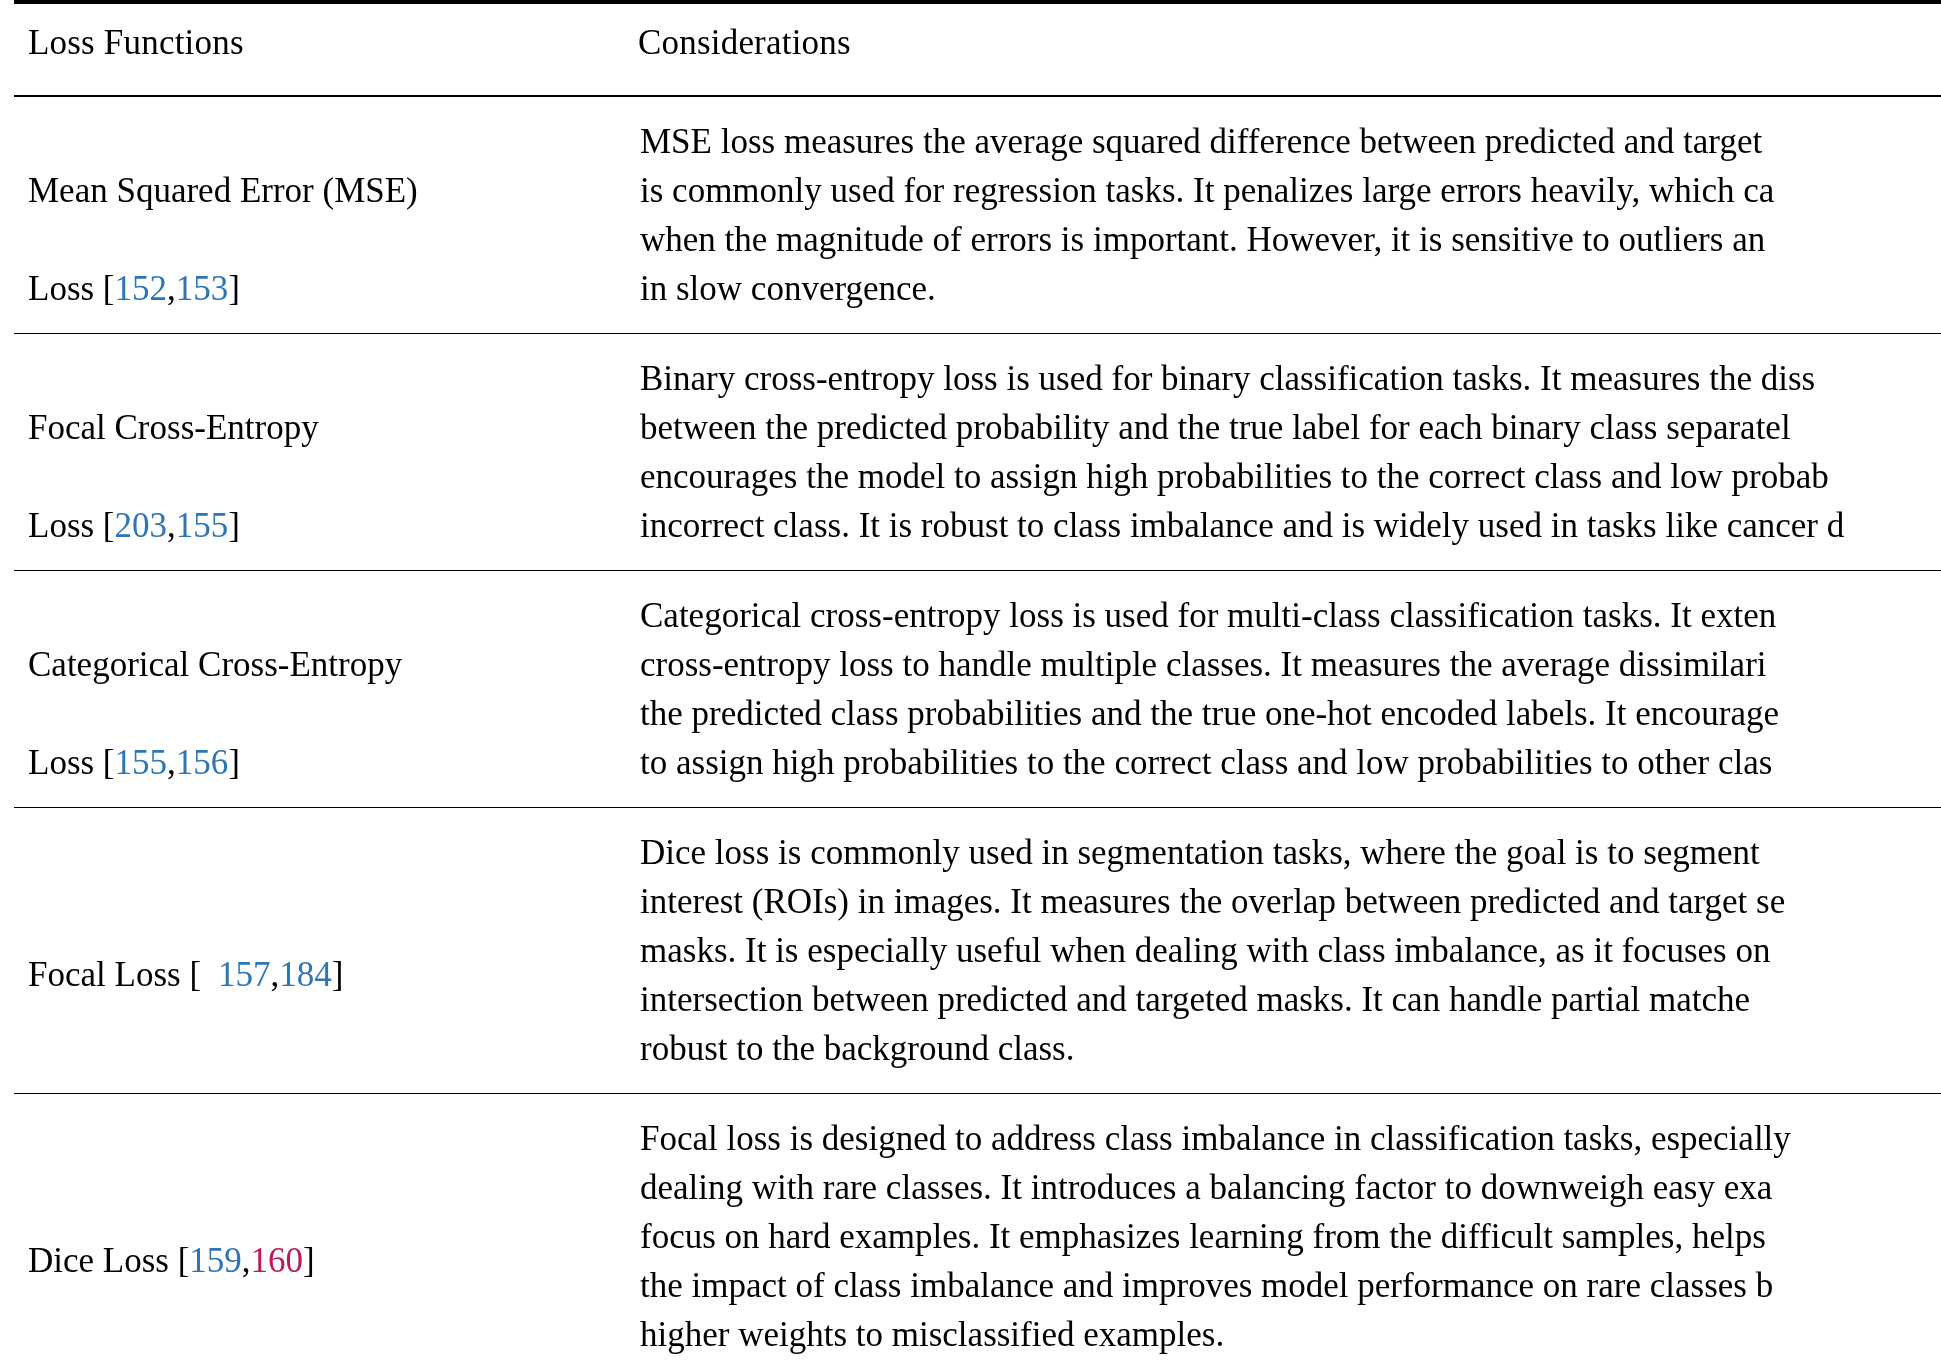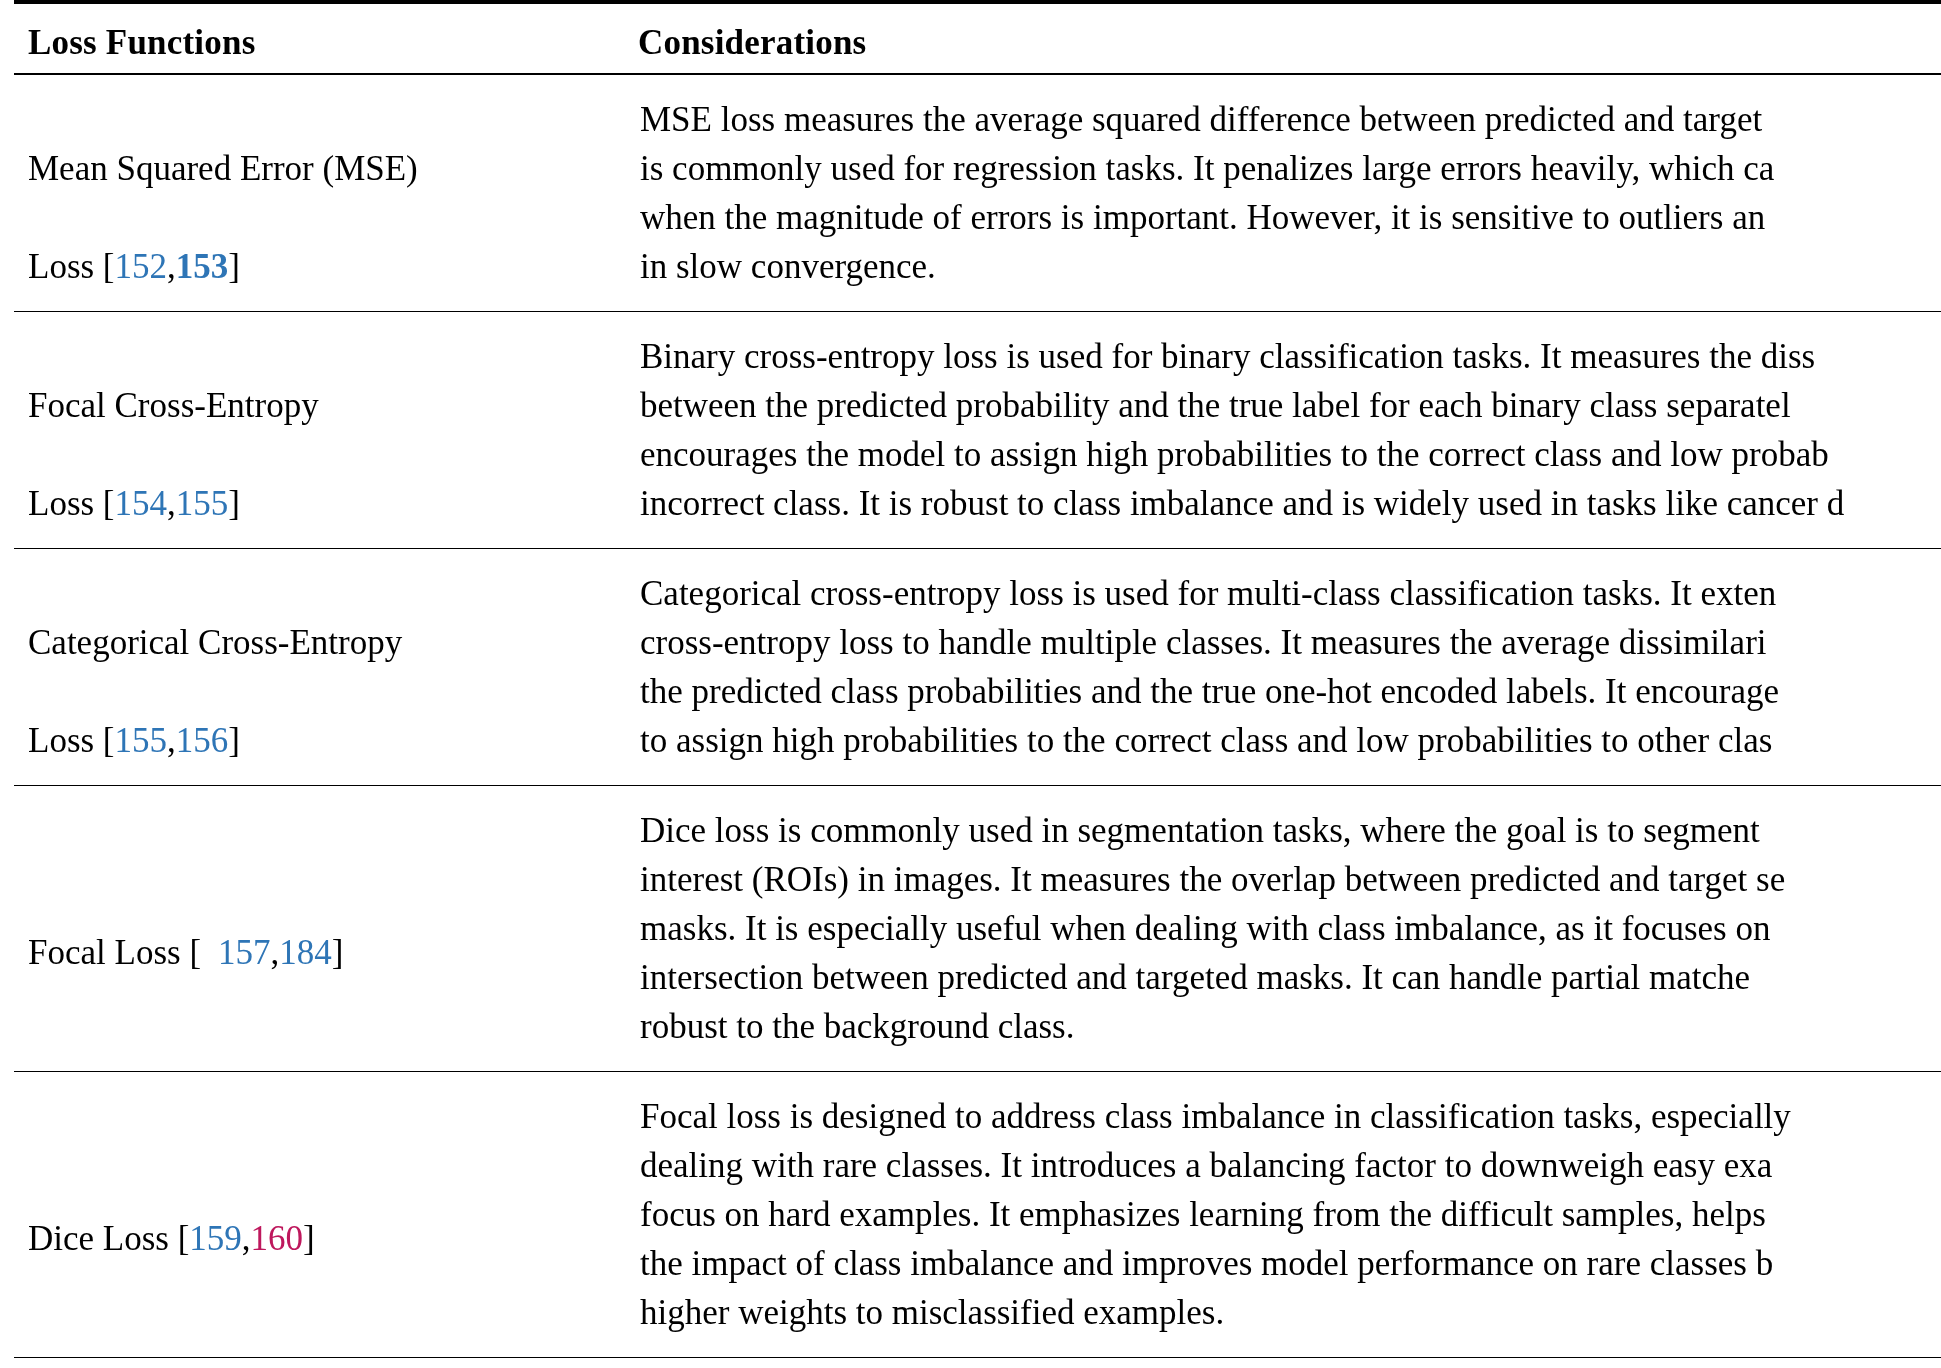--- a/index.html
+++ b/index.html
@@ -39,24 +39,24 @@
   }
   table.paper-table col.c-name { width: 610px; }
   table.paper-table col.c-desc { width: 1922px; }
 
   .rule-top    { border-top: 4px solid #000; }
   .rule-mid    { border-top: 2.2px solid #000; }
   .rule-thin   { border-top: 1.6px solid #000; }
   .rule-bottom { border-bottom: 4px solid #000; }
 
   thead th {
-    font-weight: bold;
+    font-weight: normal;
     font-size: 35px;
     text-align: left;
-    padding: 17px 0 8px 14px;
+    padding: 17px 0 30px 14px;
     line-height: 1.25;
     letter-spacing: .2px;
   }
   tbody td {
     font-size: 35px;
     line-height: 1.40;
     text-align: left;
     padding: 20px 0 20px 14px;
     vertical-align: middle;
     font-weight: normal;
@@ -91,32 +91,32 @@
         <tr class="rule-top">
           <th class="rule-top">Loss Functions</th>
           <th class="rule-top">Considerations</th>
         </tr>
       </thead>
       <tbody>
 
         <tr class="rule-mid">
           <td class="name-cell rule-mid">
             <span>Mean Squared Error (MSE)</span><br>
-            <span>Loss [</span><a class="cite" href="#" style="color: rgb(46, 117, 182); text-decoration: none;">152</a><span class="brk">,</span><a class="cite" href="#" style="color: rgb(46, 117, 182); text-decoration: none; font-weight: bold;">153</a><span class="brk">]</span>
+            <span>Loss [</span><a class="cite" href="#" style="color: rgb(46, 117, 182); text-decoration: none;">152</a><span class="brk">,</span><a class="cite" href="#" style="color: rgb(46, 117, 182); text-decoration: none;">153</a><span class="brk">]</span>
           </td>
           <td class="desc-cell rule-mid">MSE loss measures the average squared difference between predicted and target
 is commonly used for regression tasks. It penalizes large errors heavily, which ca
 when the magnitude of errors is important. However, it is sensitive to outliers an
 in slow convergence.</td>
         </tr>
 
         <tr class="rule-thin">
           <td class="name-cell rule-thin">
             <span>Focal Cross-Entropy</span><br>
-            <span>Loss [</span><a class="cite" href="#" style="color: rgb(46, 117, 182); text-decoration: none;">154</a><span class="brk">,</span><a class="cite" href="#" style="color: rgb(46, 117, 182); text-decoration: none;">155</a><span class="brk">]</span>
+            <span>Loss [</span><a class="cite" href="#" style="color: rgb(46, 117, 182); text-decoration: none;">203</a><span class="brk">,</span><a class="cite" href="#" style="color: rgb(46, 117, 182); text-decoration: none;">155</a><span class="brk">]</span>
           </td>
           <td class="desc-cell rule-thin">Binary cross-entropy loss is used for binary classification tasks. It measures the diss
 between the predicted probability and the true label for each binary class separatel
 encourages the model to assign high probabilities to the correct class and low probab
 incorrect class. It is robust to class imbalance and is widely used in tasks like cancer d</td>
         </tr>
 
         <tr class="rule-thin">
           <td class="name-cell rule-thin">
             <span>Categorical Cross-Entropy</span><br>

